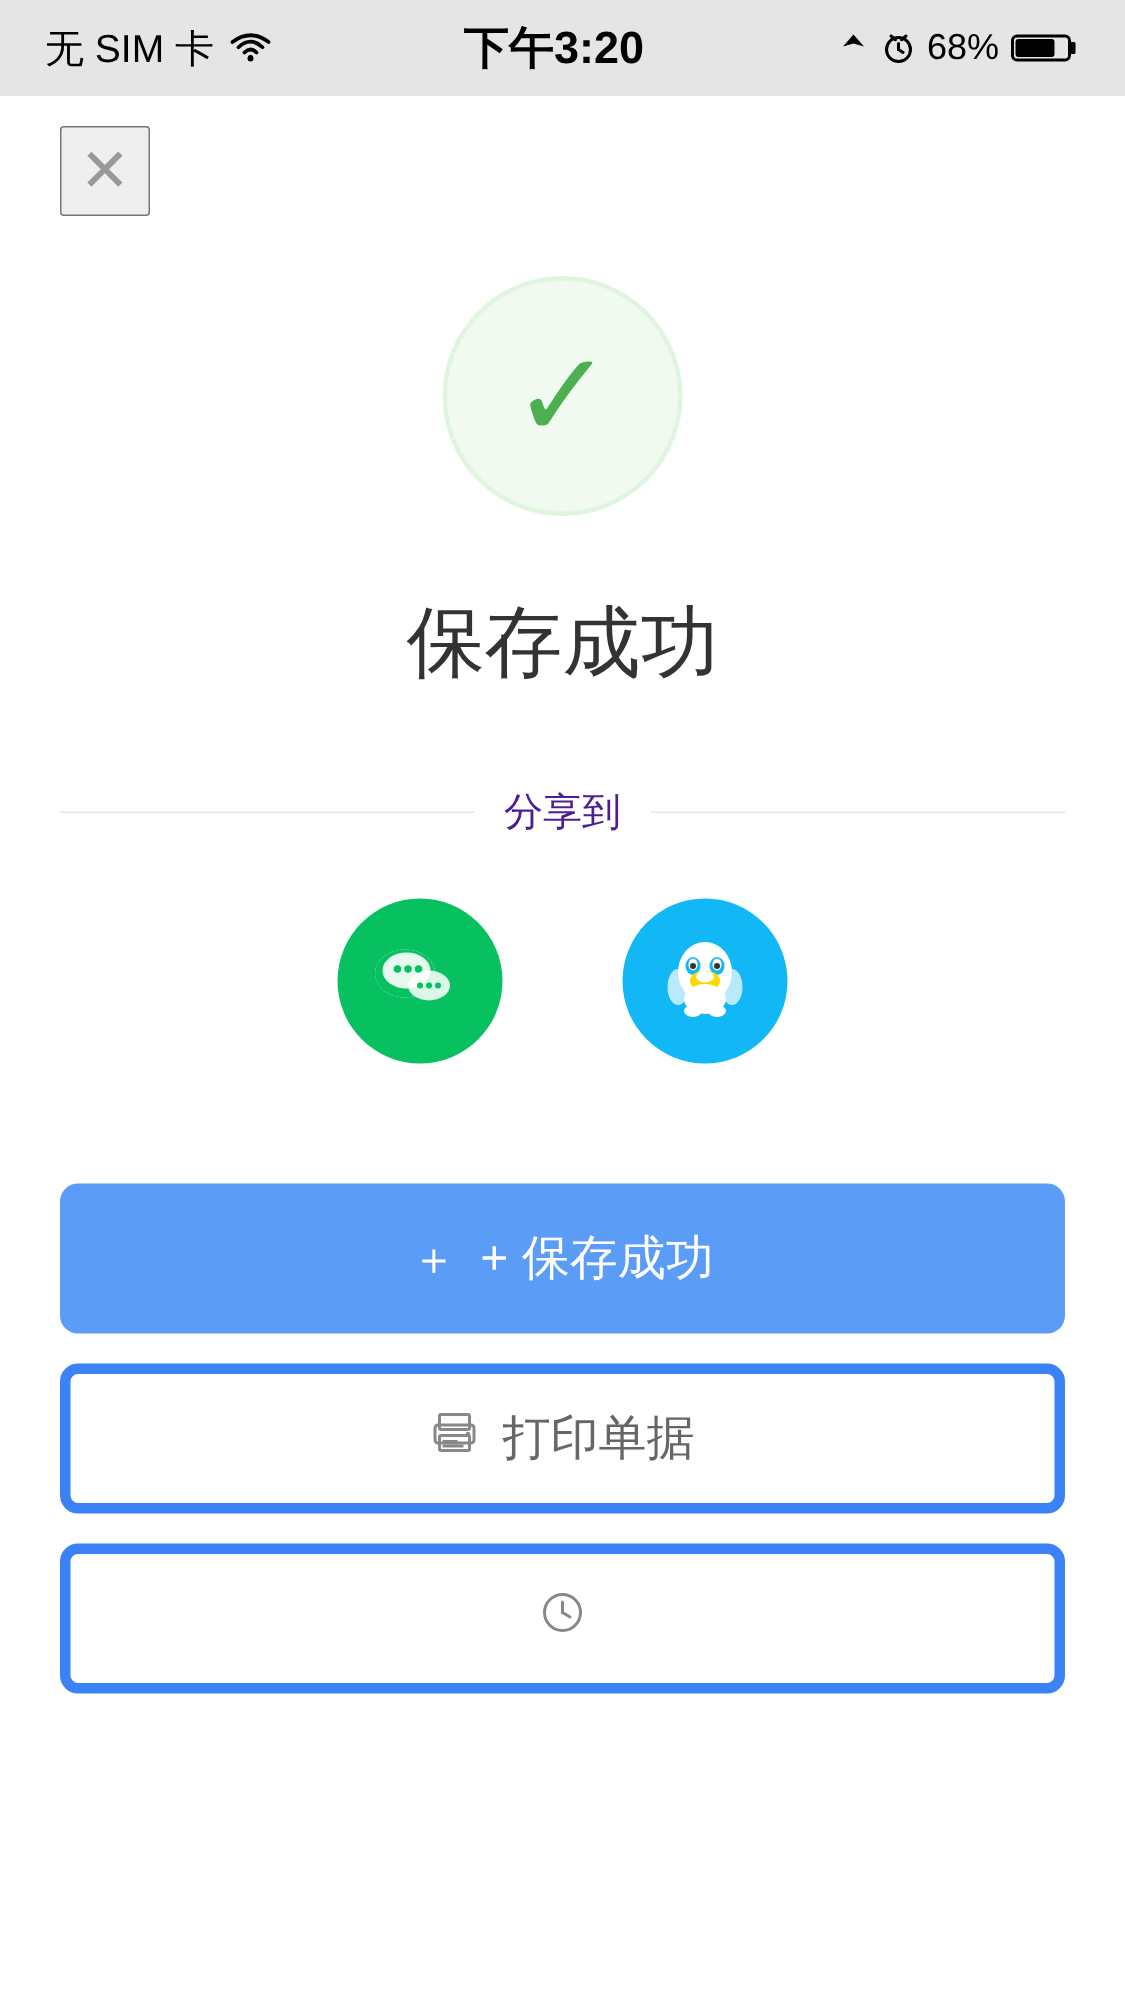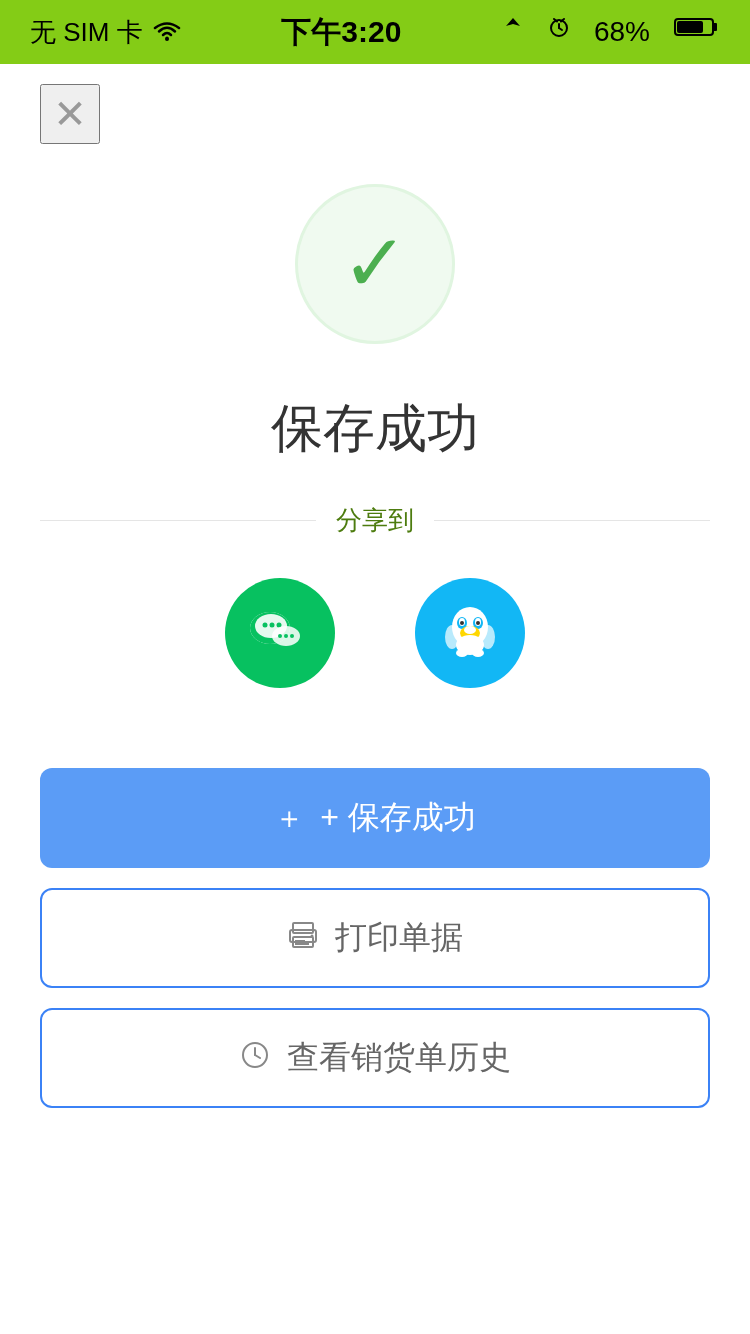--- a/index.html
+++ b/index.html
@@ -11,21 +11,21 @@
       background: #ffffff;
       font-family: -apple-system, "PingFang SC", "Helvetica Neue", sans-serif;
       display: flex;
       flex-direction: column;
     }
 
     
     .status-bar {
       width: 100%;
       height: 64px;
-      background: #84cc16;
+      background: #e5e5e5;
       display: flex;
       align-items: center;
       justify-content: space-between;
       padding: 0 30px;
       flex-shrink: 0;
     }
     .status-left {
       display: flex;
       align-items: center;
       gap: 10px;
@@ -34,22 +34,23 @@
       color: #000;
     }
     .status-center {
       font-size: 30px;
       font-weight: 600;
       color: #000;
       text-align: center;
     }
     .status-right {
       display: flex;
-      gap: 24px;
-      font-size: 28px;
+      align-items: center;
+      gap: 8px;
+      font-size: 24px;
       color: #000;
     }
 
     
     .main-content {
       flex: 1;
       display: flex;
       flex-direction: column;
       align-items: center;
       padding: 20px 40px 40px;
@@ -88,40 +89,40 @@
       font-size: 80px;
       color: #4caf50;
       line-height: 1;
     }
 
     
     .success-title {
       font-size: 52px;
       font-weight: 500;
       color: #333333;
-      margin-bottom: 39px;
+      margin-bottom: 60px;
       text-align: center;
     }
 
     
     .divider-row {
       width: 100%;
       display: flex;
       align-items: center;
       gap: 20px;
       margin-bottom: 40px;
     }
     .divider-line {
       flex: 1;
       height: 1px;
       background: #e5e5e5;
     }
     .divider-label {
       font-size: 26px;
-      color: #4d7c0f;
+      color: #4c1d95;
       white-space: nowrap;
     }
 
     
     .share-row {
       display: flex;
       align-items: center;
       justify-content: center;
       gap: 80px;
       margin-bottom: 80px;
@@ -162,21 +163,21 @@
       cursor: pointer;
     }
     .btn-primary {
       background: #5b9cf6;
       color: #ffffff;
       border: none;
     }
     .btn-secondary {
       background: #ffffff;
       color: #666666;
-      border: 2px solid #3b82f6;
+      border: 7px solid #3b82f6;
     }
     .btn-icon {
       font-size: 30px;
     }
 
     
     svg { display: inline-block; }
   </style>
 </head>
 <body>
@@ -292,18 +293,17 @@
     </button>
 
     <button class="btn btn-secondary">
       <span class="btn-icon">
         <svg width="32" height="32" viewBox="0 0 32 32" fill="none">
           <circle cx="16" cy="16" r="12" stroke="#888" stroke-width="2" fill="none"></circle>
           <line x1="16" y1="9" x2="16" y2="16" stroke="#888" stroke-width="2" stroke-linecap="round"></line>
           <line x1="16" y1="16" x2="21" y2="19" stroke="#888" stroke-width="2" stroke-linecap="round"></line>
         </svg>
       </span>
-      <span>查看销货单历史</span>
     </button>
 
   </div>
 
 </div>
 
 </body></html>

